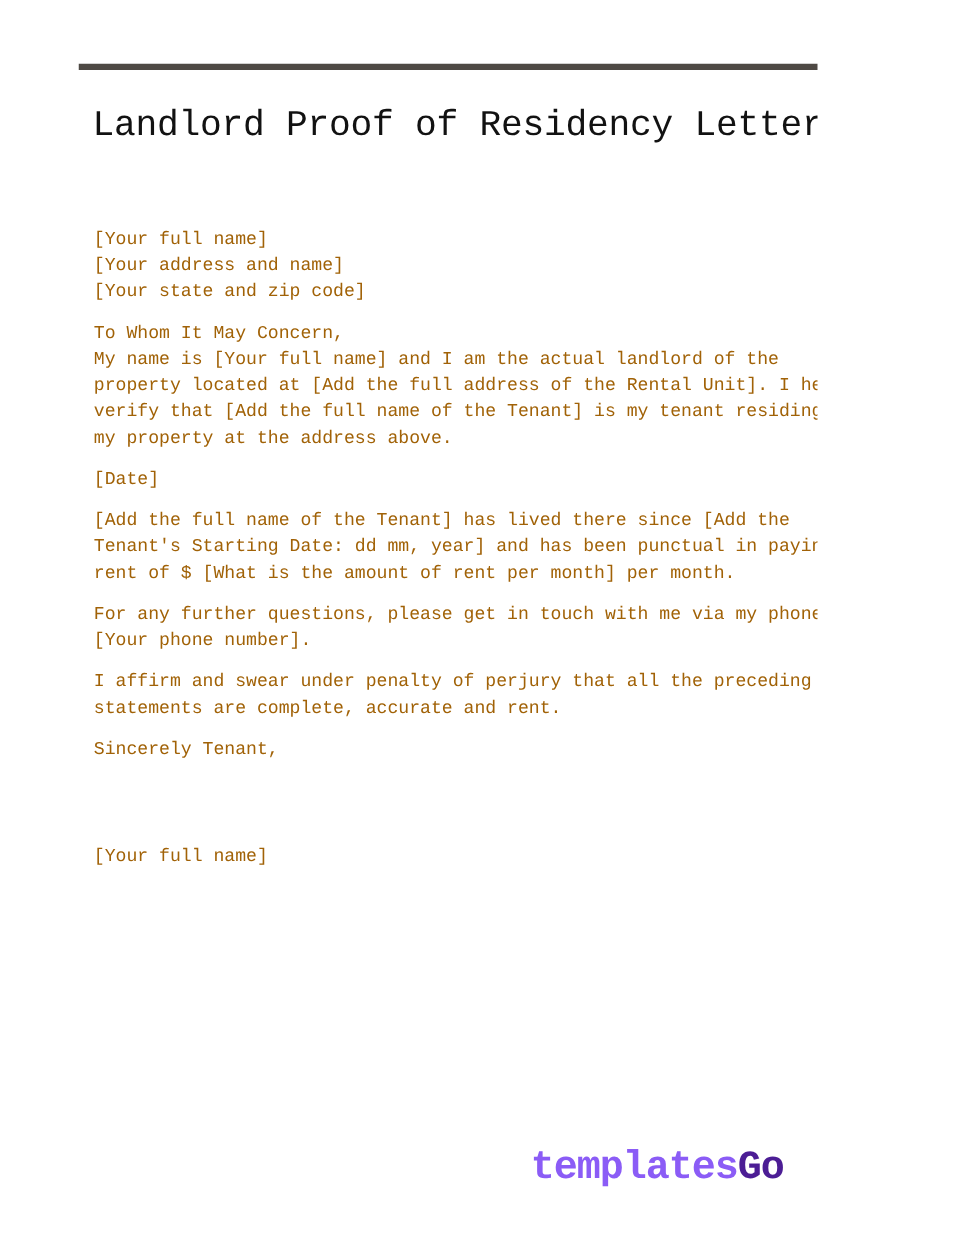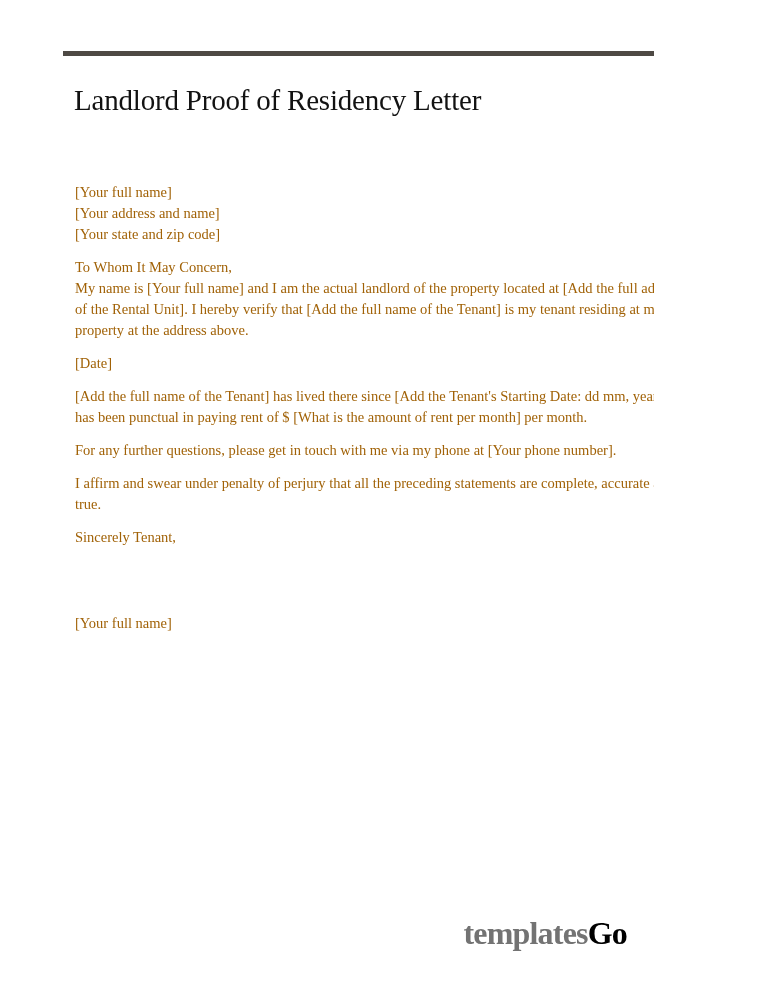--- a/index.html
+++ b/index.html
@@ -6,21 +6,21 @@
     margin: 0;
     padding: 0;
     background: #ffffff;
   }
   .page {
     position: relative;
     width: 654px;
     height: 994px;
     background: #ffffff;
     overflow: hidden;
-    font-family: Liberation Serif, serif;
+    font-family: Liberation Mono, monospace;
   }
   .top-rule {
     position: absolute;
     left: 63px;
     top: 51px;
     width: 642px;
     height: 5px;
     background: #4e4944;
   }
   .title {
@@ -55,22 +55,22 @@
   }
   .logo {
     position: absolute;
     right: 27px;
     bottom: 42px;
     font-size: 32px;
     font-weight: 700;
     letter-spacing: -0.8px;
     white-space: nowrap;
   }
-  .logo-dark { color: #737373; }
-  .logo-green { color: #000000; }
+  .logo-dark { color: #8b5cf6; }
+  .logo-green { color: #4c1d95; }
 </style>
 </head>
 <body>
 
 <div class="page">
 
   <div class="top-rule"></div>
 
   <h1 class="title">Landlord Proof of Residency Letter</h1>
 
@@ -86,21 +86,21 @@
       <span class="line">To Whom It May Concern,</span>
       <span>My name is [Your full name] and I am the actual landlord of the property located at [Add the full address of the Rental Unit]. I hereby verify that [Add the full name of the Tenant] is my tenant residing at my property at the address above.</span>
     </p>
 
     <p class="block">[Date]</p>
 
     <p class="block">[Add the full name of the Tenant] has lived there since [Add the Tenant's Starting Date: dd mm, year] and has been punctual in paying rent of $ [What is the amount of rent per month] per month.</p>
 
     <p class="block">For any further questions, please get in touch with me via my phone at [Your phone number].</p>
 
-    <p class="block">I affirm and swear under penalty of perjury that all the preceding statements are complete, accurate and true.</p>
+    <p class="block">I affirm and swear under penalty of perjury that all the preceding statements are complete, accurate and rent.</p>
 
     <p class="block">Sincerely Tenant,</p>
 
     <p class="block signature">[Your full name]</p>
 
   </div>
 
   <div class="logo"><span class="logo-dark">templates</span><span class="logo-green">Go</span></div>
 
 </div>

